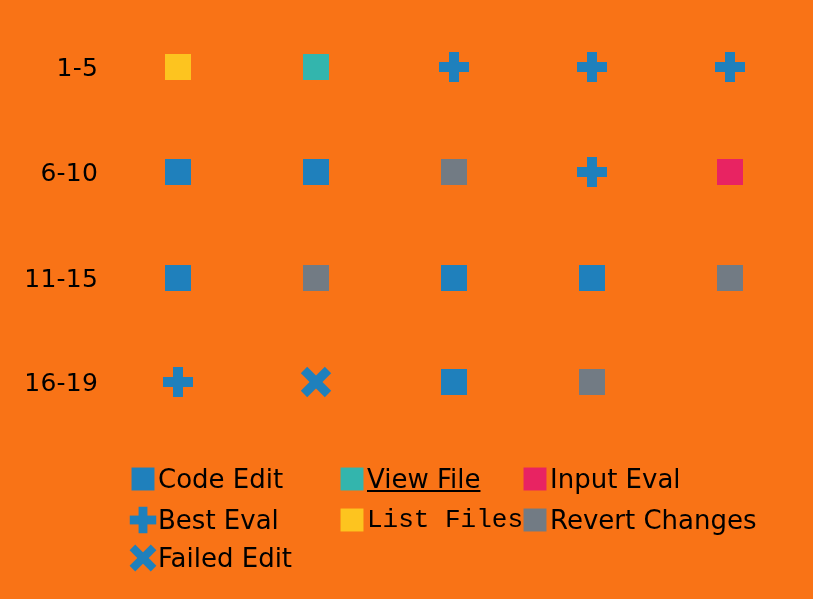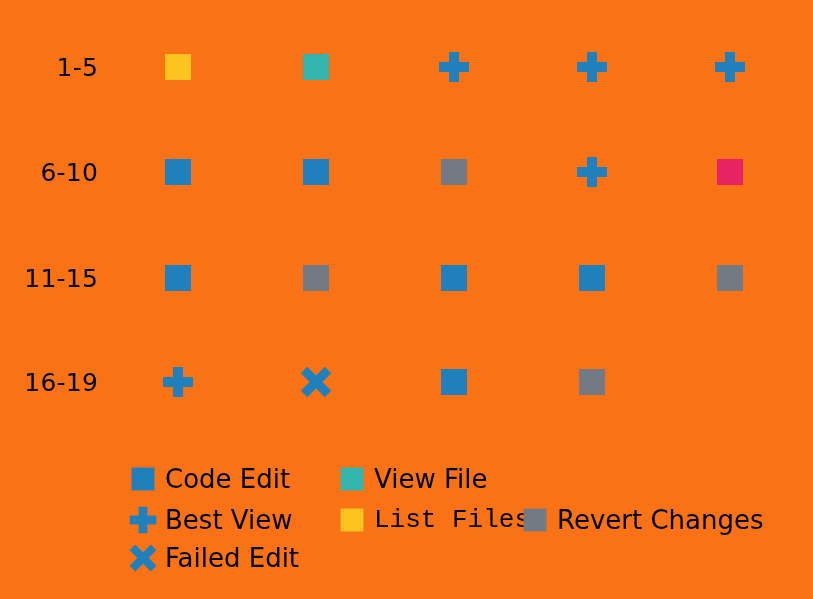--- a/index.html
+++ b/index.html
@@ -60,21 +60,21 @@
     height: 30px;
     display: inline-flex;
     align-items: center;
     justify-content: center;
     flex: 0 0 auto;
   }
   .legend-swatch svg { display: block; }
   .legend-text {
     font-size: 26px;
     color: #000000;
-    margin-left: 7px;
+    margin-left: 0;
     line-height: 1;
   }
 </style>
 </head>
 <body>
 
 <div id="canvas">
   <div id="plot-area">
       <div class="row-label" style="top: 67px;">1-5</div>
       <div class="marker" style="left: 178px; top: 67px;">
@@ -186,36 +186,44 @@
     </div>
   <div id="legend">
       <div class="legend-item" style="left: 128px; top: 9px;">
         <span class="legend-swatch">
           <svg viewBox="0 0 34 34">
             <rect x="4" y="4" width="26" height="26" fill="#1f80bc"></rect>
           </svg>
         </span>
         <span class="legend-text">Code Edit</span>
       </div>
-      <div class="legend-item" style="left: 337px; top: 9px;">
+      <div class="legend-item" style="left: 337px; top: 9px; text-decoration: underline;">
         <span class="legend-swatch">
           <svg viewBox="0 0 34 34">
             <rect x="4" y="4" width="26" height="26" fill="#33b5ad"></rect>
           </svg>
         </span>
         <span class="legend-text">View File</span>
+      </div>
+      <div class="legend-item" style="left: 520px; top: 9px;">
+        <span class="legend-swatch">
+          <svg viewBox="0 0 34 34">
+            <rect x="4" y="4" width="26" height="26" fill="#e82362"></rect>
+          </svg>
+        </span>
+        <span class="legend-text">Input Eval</span>
       </div>
       <div class="legend-item" style="left: 128px; top: 50px;">
         <span class="legend-swatch">
           <svg viewBox="0 0 34 34">
             <rect x="2" y="12" width="30" height="10" fill="#1f80bc"></rect>
             <rect x="12" y="2" width="10" height="30" fill="#1f80bc"></rect>
           </svg>
         </span>
-        <span class="legend-text">Best View</span>
+        <span class="legend-text">Best Eval</span>
       </div>
       <div class="legend-item" style="left: 337px; top: 50px; font-family: Liberation Mono, monospace;">
         <span class="legend-swatch">
           <svg viewBox="0 0 34 34">
             <rect x="4" y="4" width="26" height="26" fill="#fdc41f"></rect>
           </svg>
         </span>
         <span class="legend-text">List Files</span>
       </div>
       <div class="legend-item" style="left: 520px; top: 50px; text-align: center;">

